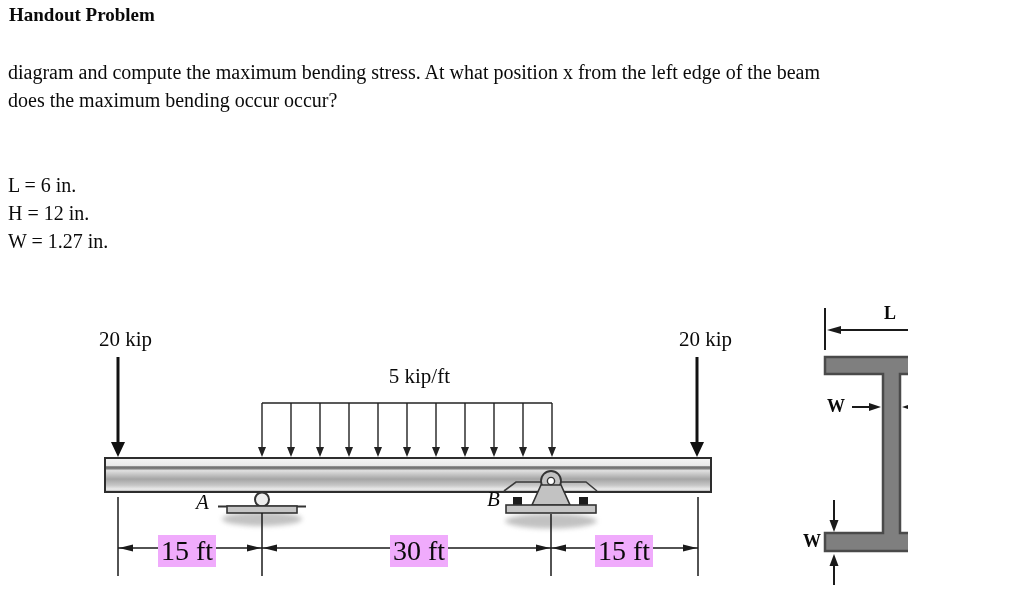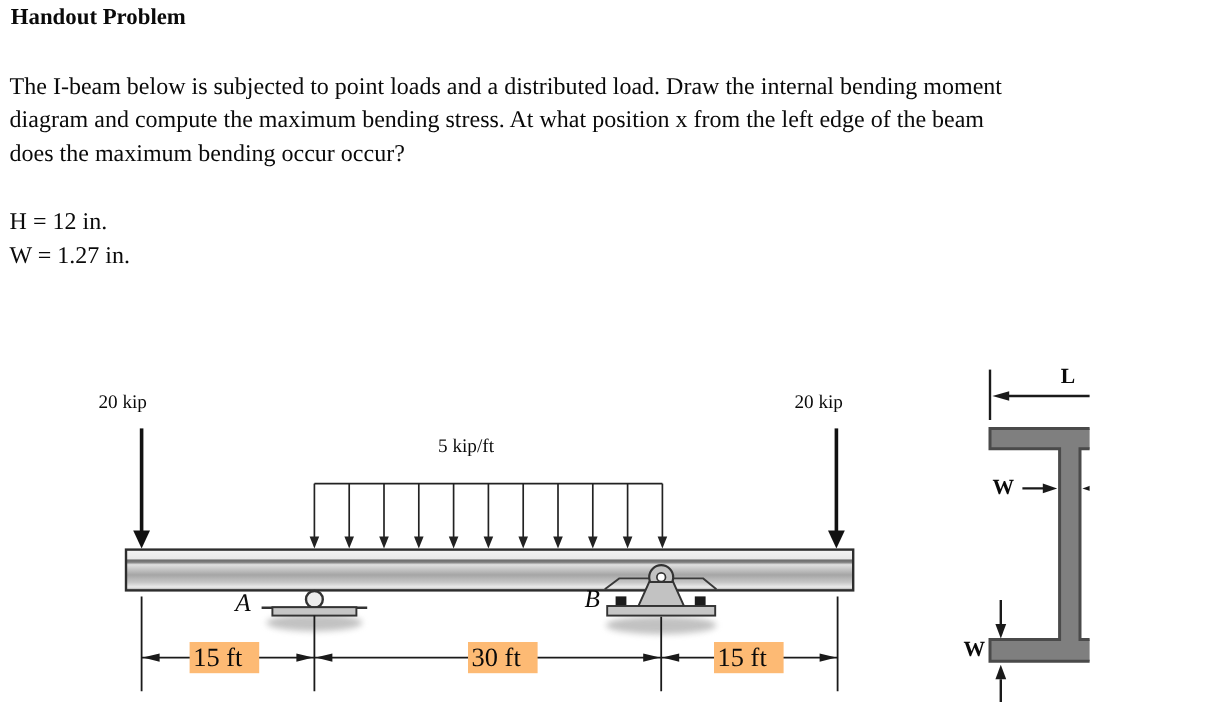--- a/index.html
+++ b/index.html
@@ -6,41 +6,41 @@
   #page{
     position:relative;width:908px;height:591px;background:#ffffff;overflow:hidden;
     font-family:"Liberation Serif","DejaVu Serif",serif;color:#0a0a0a;
   }
   .abs{position:absolute;}
   #doc-title{left:9px;top:4px;font-size:19px;font-weight:bold;white-space:nowrap;}
   #doc-body{left:8px;top:58px;font-size:20px;line-height:28px;}
   #doc-body div{white-space:nowrap;}
   #doc-given{left:8px;top:171px;font-size:20px;line-height:28px;}
   #doc-given div{white-space:nowrap;}
-  .fig-label{font-size:16px;text-align:left;white-space:nowrap;}
-  .dim-label{font-size:22px;text-align:left;white-space:nowrap;background:#fdba74;padding:0 3px;}
+  .fig-label{font-size:21px;text-align:right;white-space:nowrap;}
+  .dim-label{font-size:28px;text-align:right;white-space:nowrap;background:#f0abfc;padding:0 3px;}
   .support-label{font-size:21px;font-style:italic;white-space:nowrap;}
   .sec-label{font-size:18px;font-weight:bold;text-align:center;white-space:nowrap;}
   .masked{background:#fff;padding:0 2px;}
   svg{position:absolute;left:0;top:0;}
 </style>
 </head>
 <body>
 
 <div id="page">
 
   <div class="abs" id="doc-title">Handout Problem</div>
 
   <div class="abs" id="doc-body">
-    <div>The I-beam below is subjected to point loads and a distributed load. Draw the internal bending moment</div>
     <div>diagram and compute the maximum bending stress. At what position x from the left edge of the beam</div>
     <div>does the maximum bending occur occur?</div>
   </div>
 
   <div class="abs" id="doc-given">
+    <div>L = 6 in.</div>
     <div>H = 12 in.</div>
     <div>W = 1.27 in.</div>
   </div>
 
   <svg width="1024" height="591" viewBox="0 0 1024 591">
     <defs>
       <linearGradient id="beamGrad" x1="0" y1="0" x2="0" y2="1">
         <stop offset="0%" stop-color="#f4f4f4"></stop>
         <stop offset="22%" stop-color="#e9e9e9"></stop>
         <stop offset="26%" stop-color="#6f6f6f"></stop>

